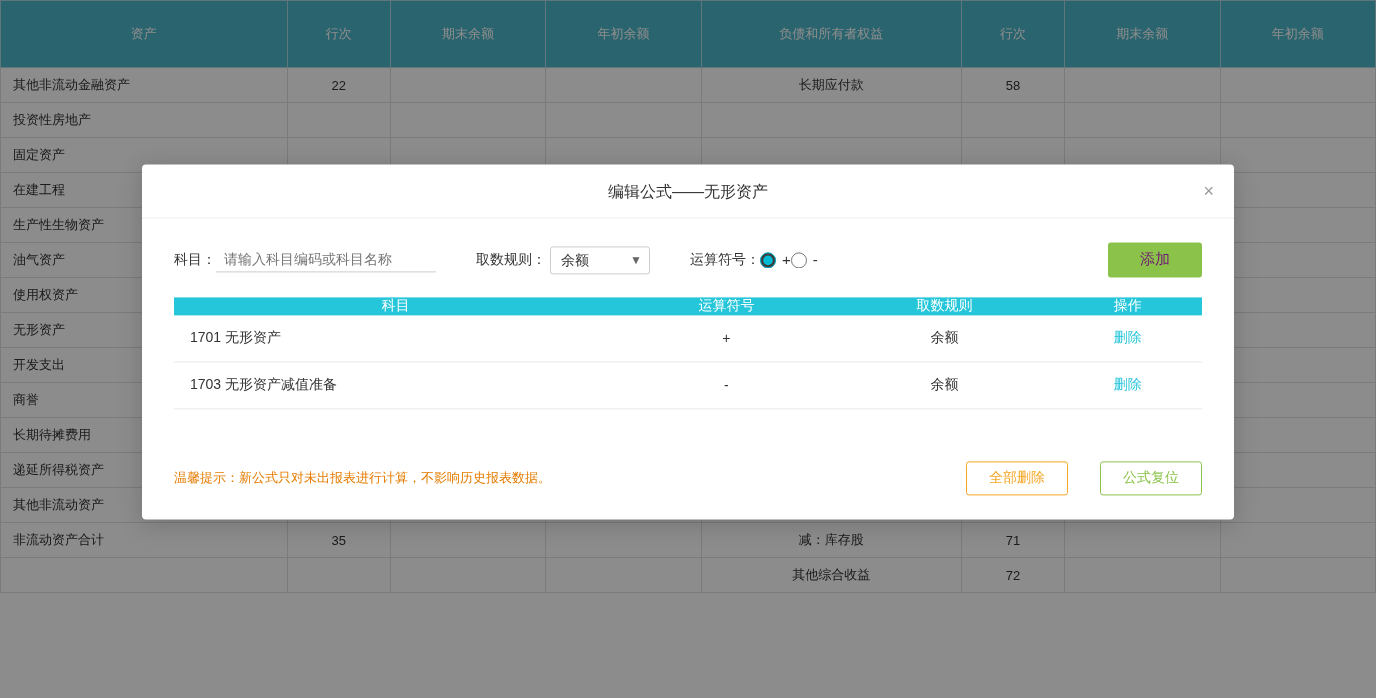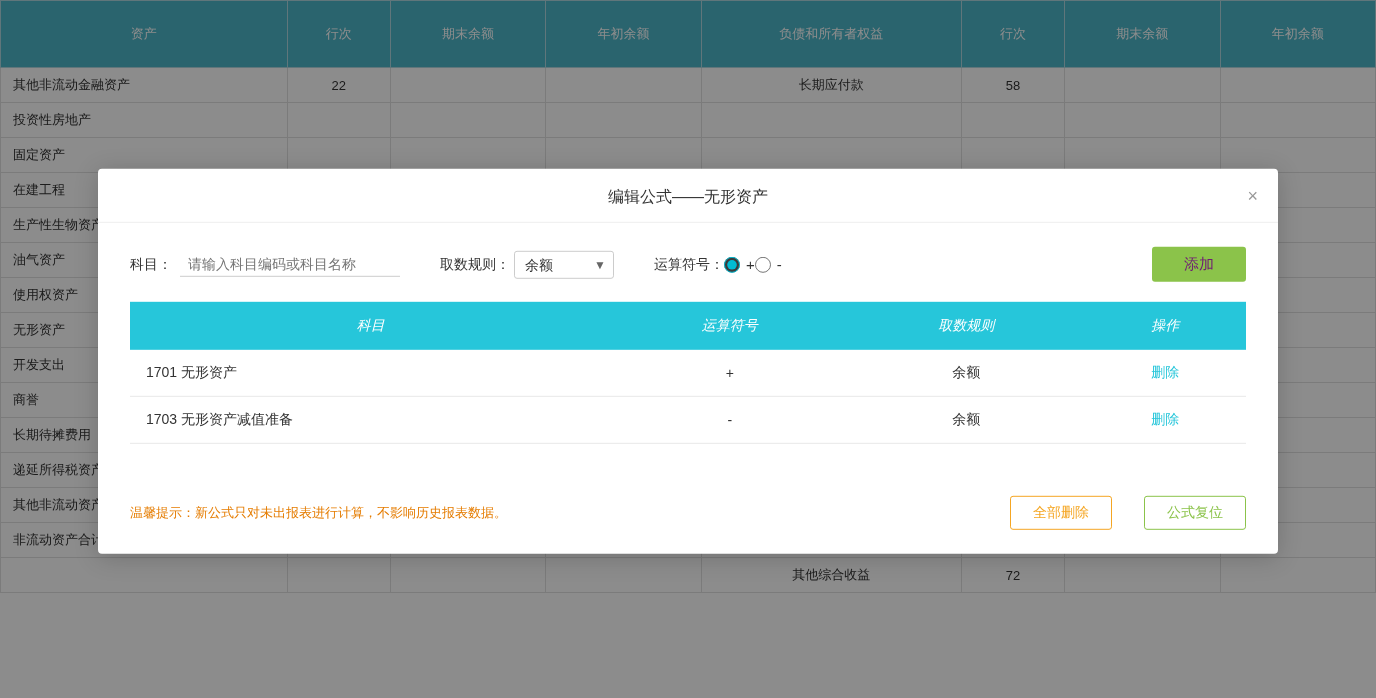--- a/index.html
+++ b/index.html
@@ -56,26 +56,25 @@
       background: rgba(0,0,0,0.45);
       z-index: 10;
     }
 
     
     .modal {
       position: absolute;
       top: 50%;
       left: 50%;
       transform: translate(-50%, -52%);
-      width: 1180px;
+      width: 1092px;
       background: #fff;
       border-radius: 4px;
       z-index: 20;
       box-shadow: 0 4px 24px rgba(0,0,0,0.18);
-      margin-top: 20px;
     }
 
     .modal-header {
       display: flex;
       align-items: center;
       justify-content: center;
       padding: 18px 24px 14px;
       border-bottom: 1px solid #eee;
       position: relative;
     }
@@ -107,21 +106,21 @@
     .form-row {
       display: flex;
       align-items: center;
       margin-bottom: 20px;
       gap: 0;
     }
 
     .form-group {
       display: flex;
       align-items: center;
-      gap: 8px;
+      gap: 0;
     }
 
     .form-label {
       color: #333;
       white-space: nowrap;
       font-size: 14px;
     }
 
     .form-input {
       border: none;
@@ -215,25 +214,24 @@
     
     .data-table {
       width: 100%;
       border-collapse: collapse;
       margin-bottom: 20px;
     }
 
     .data-table thead tr th {
       background: #26c6da;
       color: #fff;
-      padding: 15px 16px;
+      padding: 0 16px;
       text-align: center;
       font-weight: normal;
       font-size: 14px;
-      font-style: italic;
     }
 
     .data-table thead tr th:first-child {
       border-radius: 0;
     }
 
     .data-table tbody tr td {
       padding: 14px 16px;
       border-bottom: 1px solid #e8e8e8;
       text-align: center;

